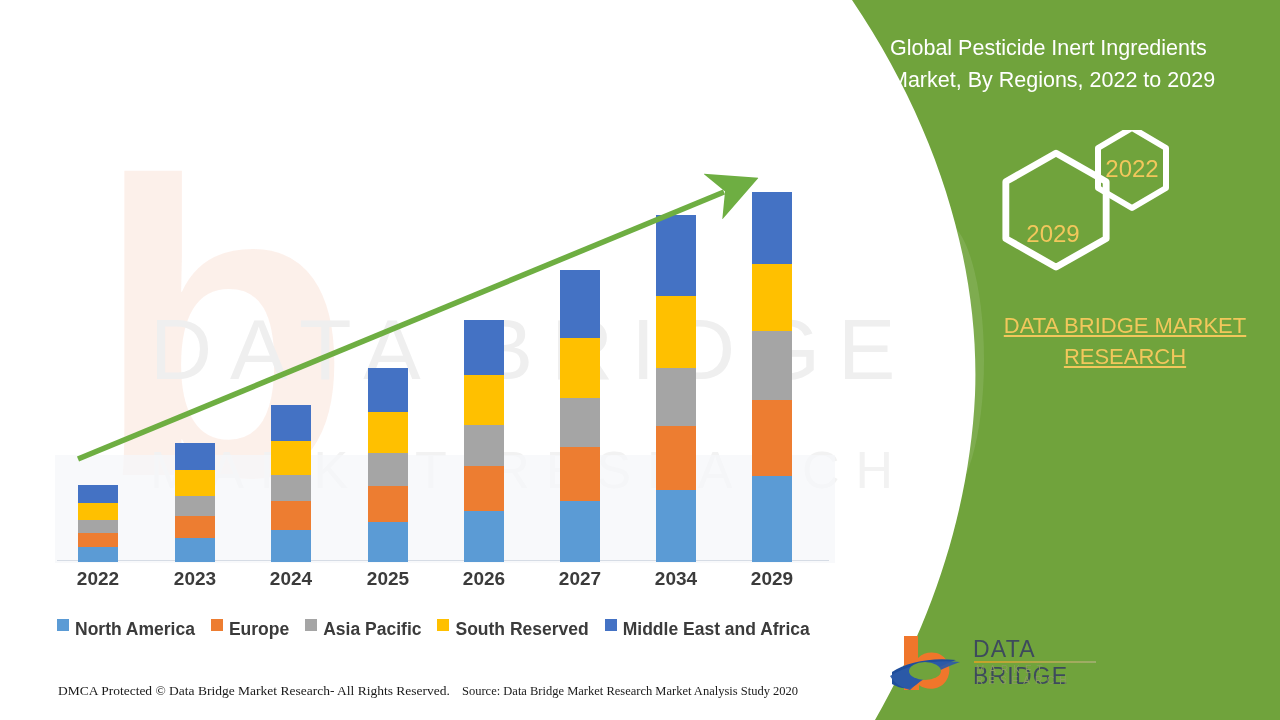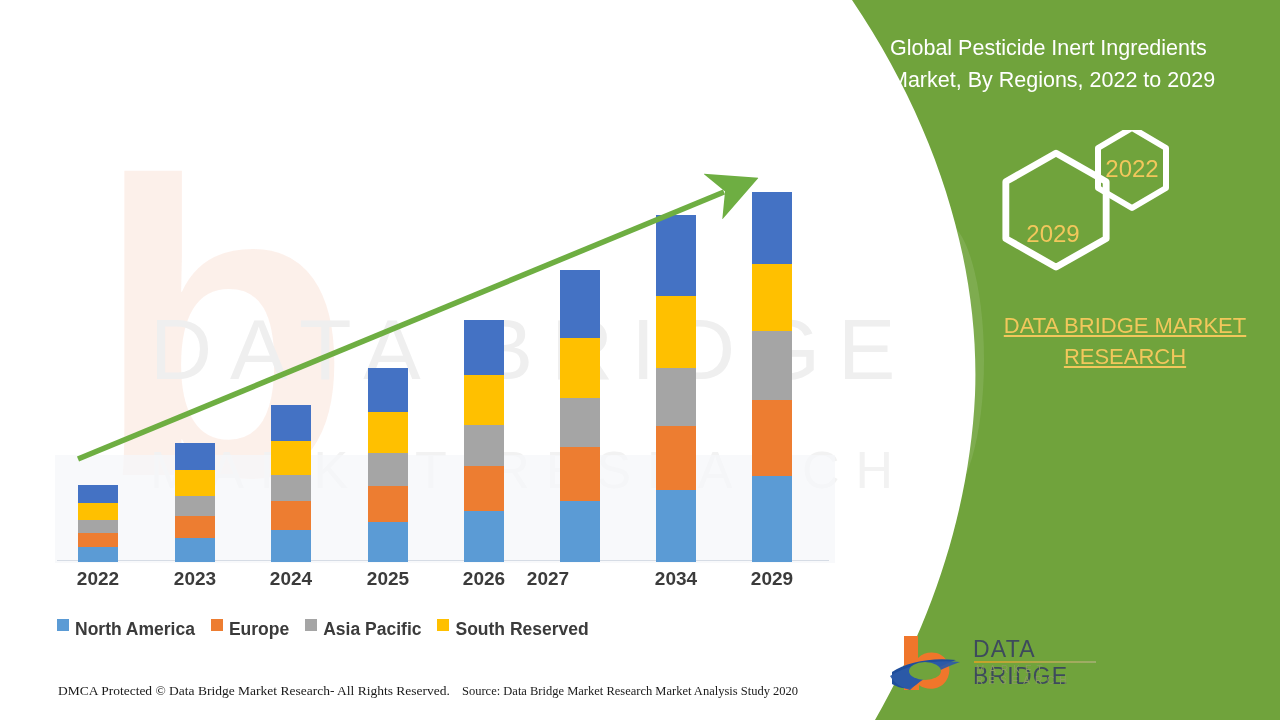--- a/index.html
+++ b/index.html
@@ -202,41 +202,45 @@
     </defs>
     <line x1="78" y1="459" x2="724" y2="192" stroke="#6EAE42" stroke-width="5.5" marker-end="url(#ah)"></line>
   </svg>
 
   <div class="xlabels" id="xlabels">
       <div class="xlab" style="left: 58px;">2022</div>
       <div class="xlab" style="left: 155px;">2023</div>
       <div class="xlab" style="left: 251px;">2024</div>
       <div class="xlab" style="left: 348px;">2025</div>
       <div class="xlab" style="left: 444px;">2026</div>
-      <div class="xlab" style="left: 508px;">2027</div>
+      <div class="xlab" style="left: 540px;">2027</div>
       <div class="xlab" style="left: 636px;">2034</div>
       <div class="xlab" style="left: 732px;">2029</div>
     </div>
 
   <div class="legend" id="legend">
       <div class="leg-item">
         <span class="leg-swatch" style="background: rgb(91, 155, 213);"></span>
         <span class="leg-label">North America</span>
       </div>
       <div class="leg-item">
         <span class="leg-swatch" style="background: rgb(237, 125, 49);"></span>
         <span class="leg-label">Europe</span>
       </div>
       <div class="leg-item">
         <span class="leg-swatch" style="background: rgb(165, 165, 165);"></span>
         <span class="leg-label">Asia Pacific</span>
       </div>
       <div class="leg-item">
         <span class="leg-swatch" style="background: rgb(255, 192, 0);"></span>
         <span class="leg-label">South Reserved</span>
+      </div>
+      <div class="leg-item">
+        <span class="leg-swatch" style="background: rgb(68, 114, 196);"></span>
+        <span class="leg-label">Middle East and Africa</span>
       </div>
     </div>
 
   <div class="footer-dmca">DMCA Protected © Data Bridge Market Research- All Rights Reserved.</div>
   <div class="footer-source">Source: Data Bridge Market Research Market Analysis Study 2020</div>
 
   <div class="green-panel">
     <svg width="460" height="720" viewBox="0 0 460 720">
       <path d="M32,0 L460,0 L460,720 L55,720 C118,610 150,500 155,395 C160,270 120,130 32,0 Z" fill="#70A33C"></path>
       <ellipse cx="122" cy="360" rx="42" ry="140" fill="#ffffff" opacity="0.10"></ellipse>

